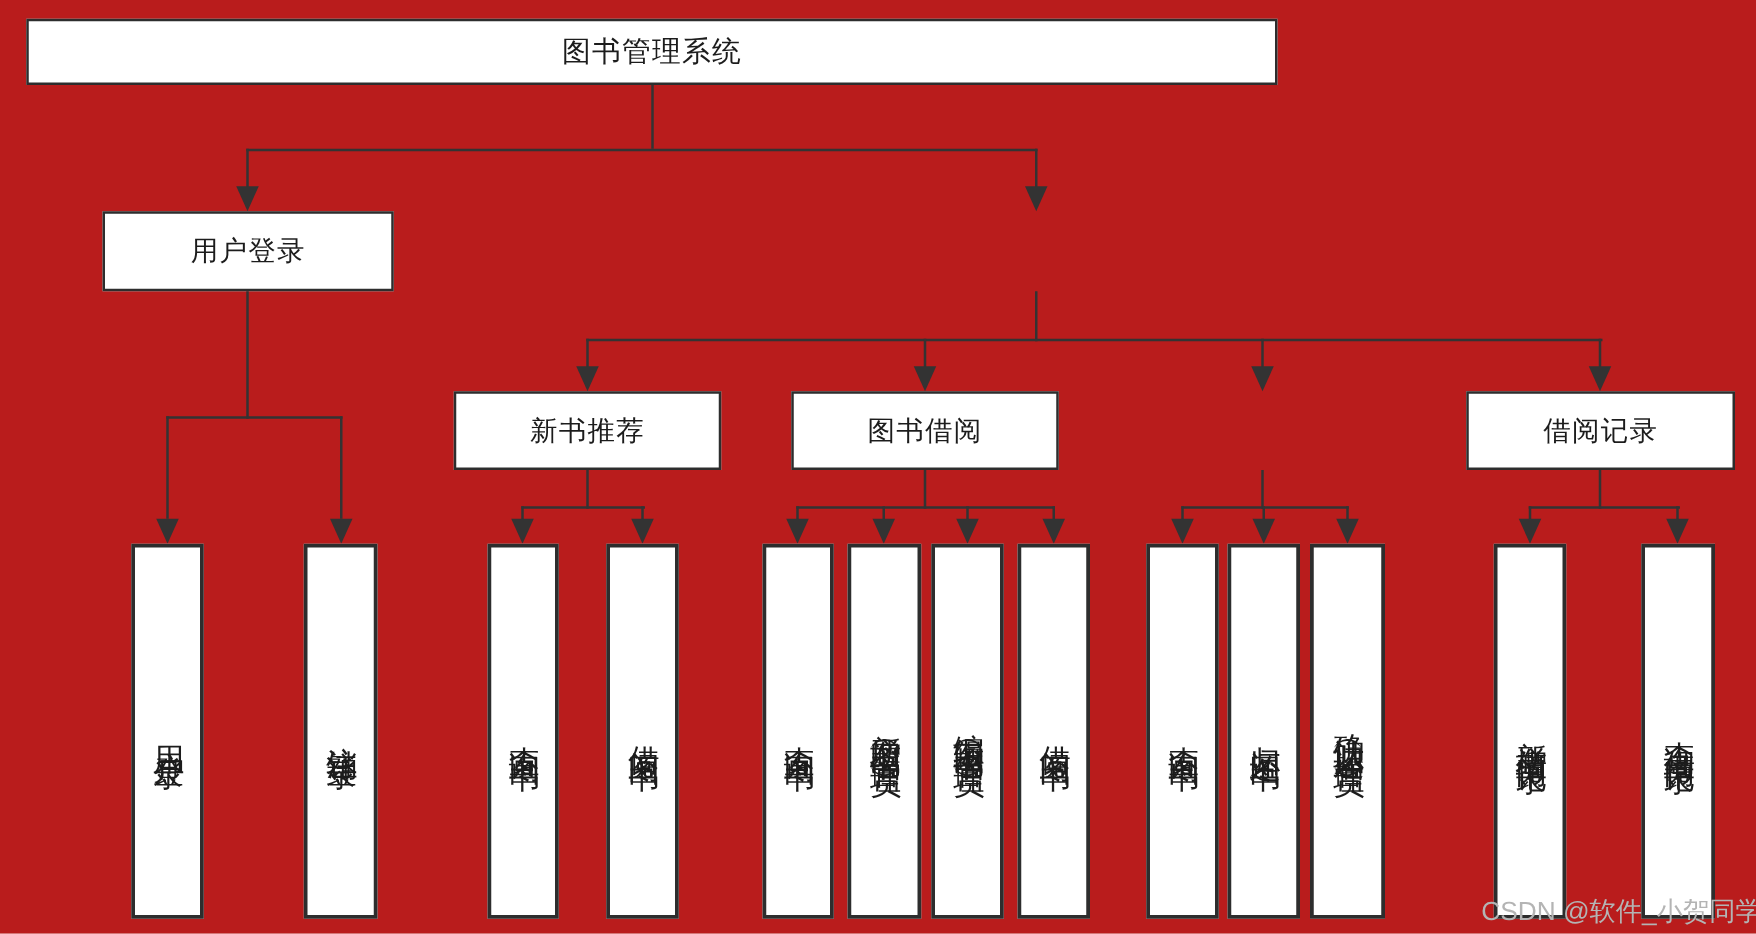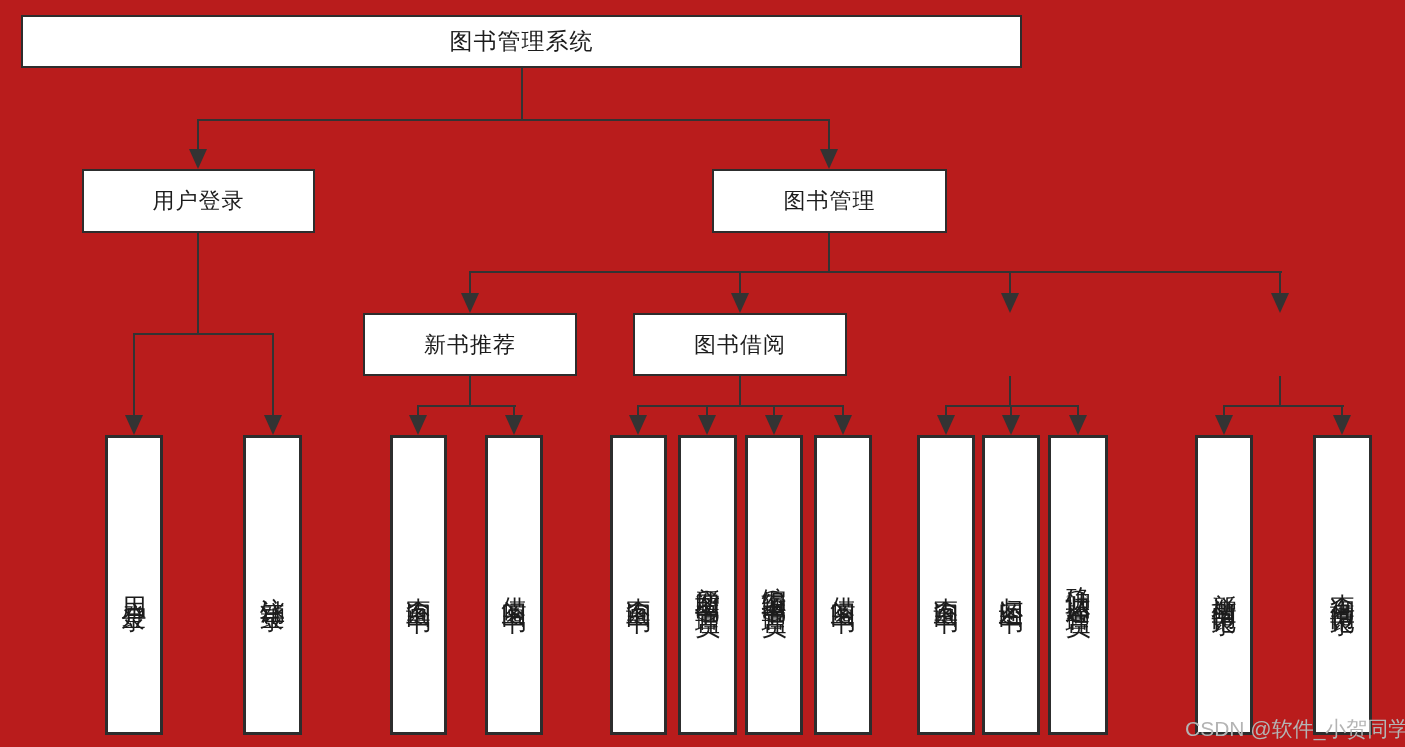--- a/index.html
+++ b/index.html
@@ -66,23 +66,20 @@
   <div class="v" style="left:521px;top:68px;height:51px;"></div>
   <div class="h" style="left:197px;top:119px;width:633px;"></div>
   <div class="v" style="left:197px;top:119px;height:32px;"></div>
   <div class="arrow" style="left:189px;top:149px;"></div>
   <div class="v" style="left:828px;top:119px;height:32px;"></div>
   <div class="arrow" style="left:820px;top:149px;"></div>
 
   <div class="node" style="left:82px;top:169px;width:233px;height:64px;">
     <span>用户登录</span>
   </div>
-  <div class="node" style="left:712px;top:169px;width:235px;height:64px;">
-    <span>图书管理</span>
-  </div>
 
   <div class="v" style="left:197px;top:233px;height:102px;"></div>
   <div class="h" style="left:133px;top:333px;width:141px;"></div>
   <div class="v" style="left:133px;top:333px;height:82px;"></div>
   <div class="arrow" style="left:125px;top:415px;"></div>
   <div class="v" style="left:272px;top:333px;height:82px;"></div>
   <div class="arrow" style="left:264px;top:415px;"></div>
 
   <div class="v" style="left:828px;top:233px;height:40px;"></div>
   <div class="h" style="left:469px;top:271px;width:813px;"></div>
@@ -93,20 +90,23 @@
   <div class="v" style="left:1009px;top:271px;height:24px;"></div>
   <div class="arrow" style="left:1001px;top:293px;"></div>
   <div class="v" style="left:1279px;top:271px;height:24px;"></div>
   <div class="arrow" style="left:1271px;top:293px;"></div>
 
   <div class="node" style="left:363px;top:313px;width:214px;height:63px;">
     <span>新书推荐</span>
   </div>
   <div class="node" style="left:633px;top:313px;width:214px;height:63px;">
     <span>图书借阅</span>
+  </div>
+  <div class="node" style="left:1173px;top:313px;width:215px;height:63px;">
+    <span>借阅记录</span>
   </div>
 
   <div class="v" style="left:469px;top:376px;height:31px;"></div>
   <div class="h" style="left:417px;top:405px;width:99px;"></div>
   <div class="v" style="left:417px;top:405px;height:12px;"></div>
   <div class="arrow" style="left:409px;top:415px;"></div>
   <div class="v" style="left:513px;top:405px;height:12px;"></div>
   <div class="arrow" style="left:505px;top:415px;"></div>
 
   <div class="v" style="left:739px;top:376px;height:31px;"></div>

